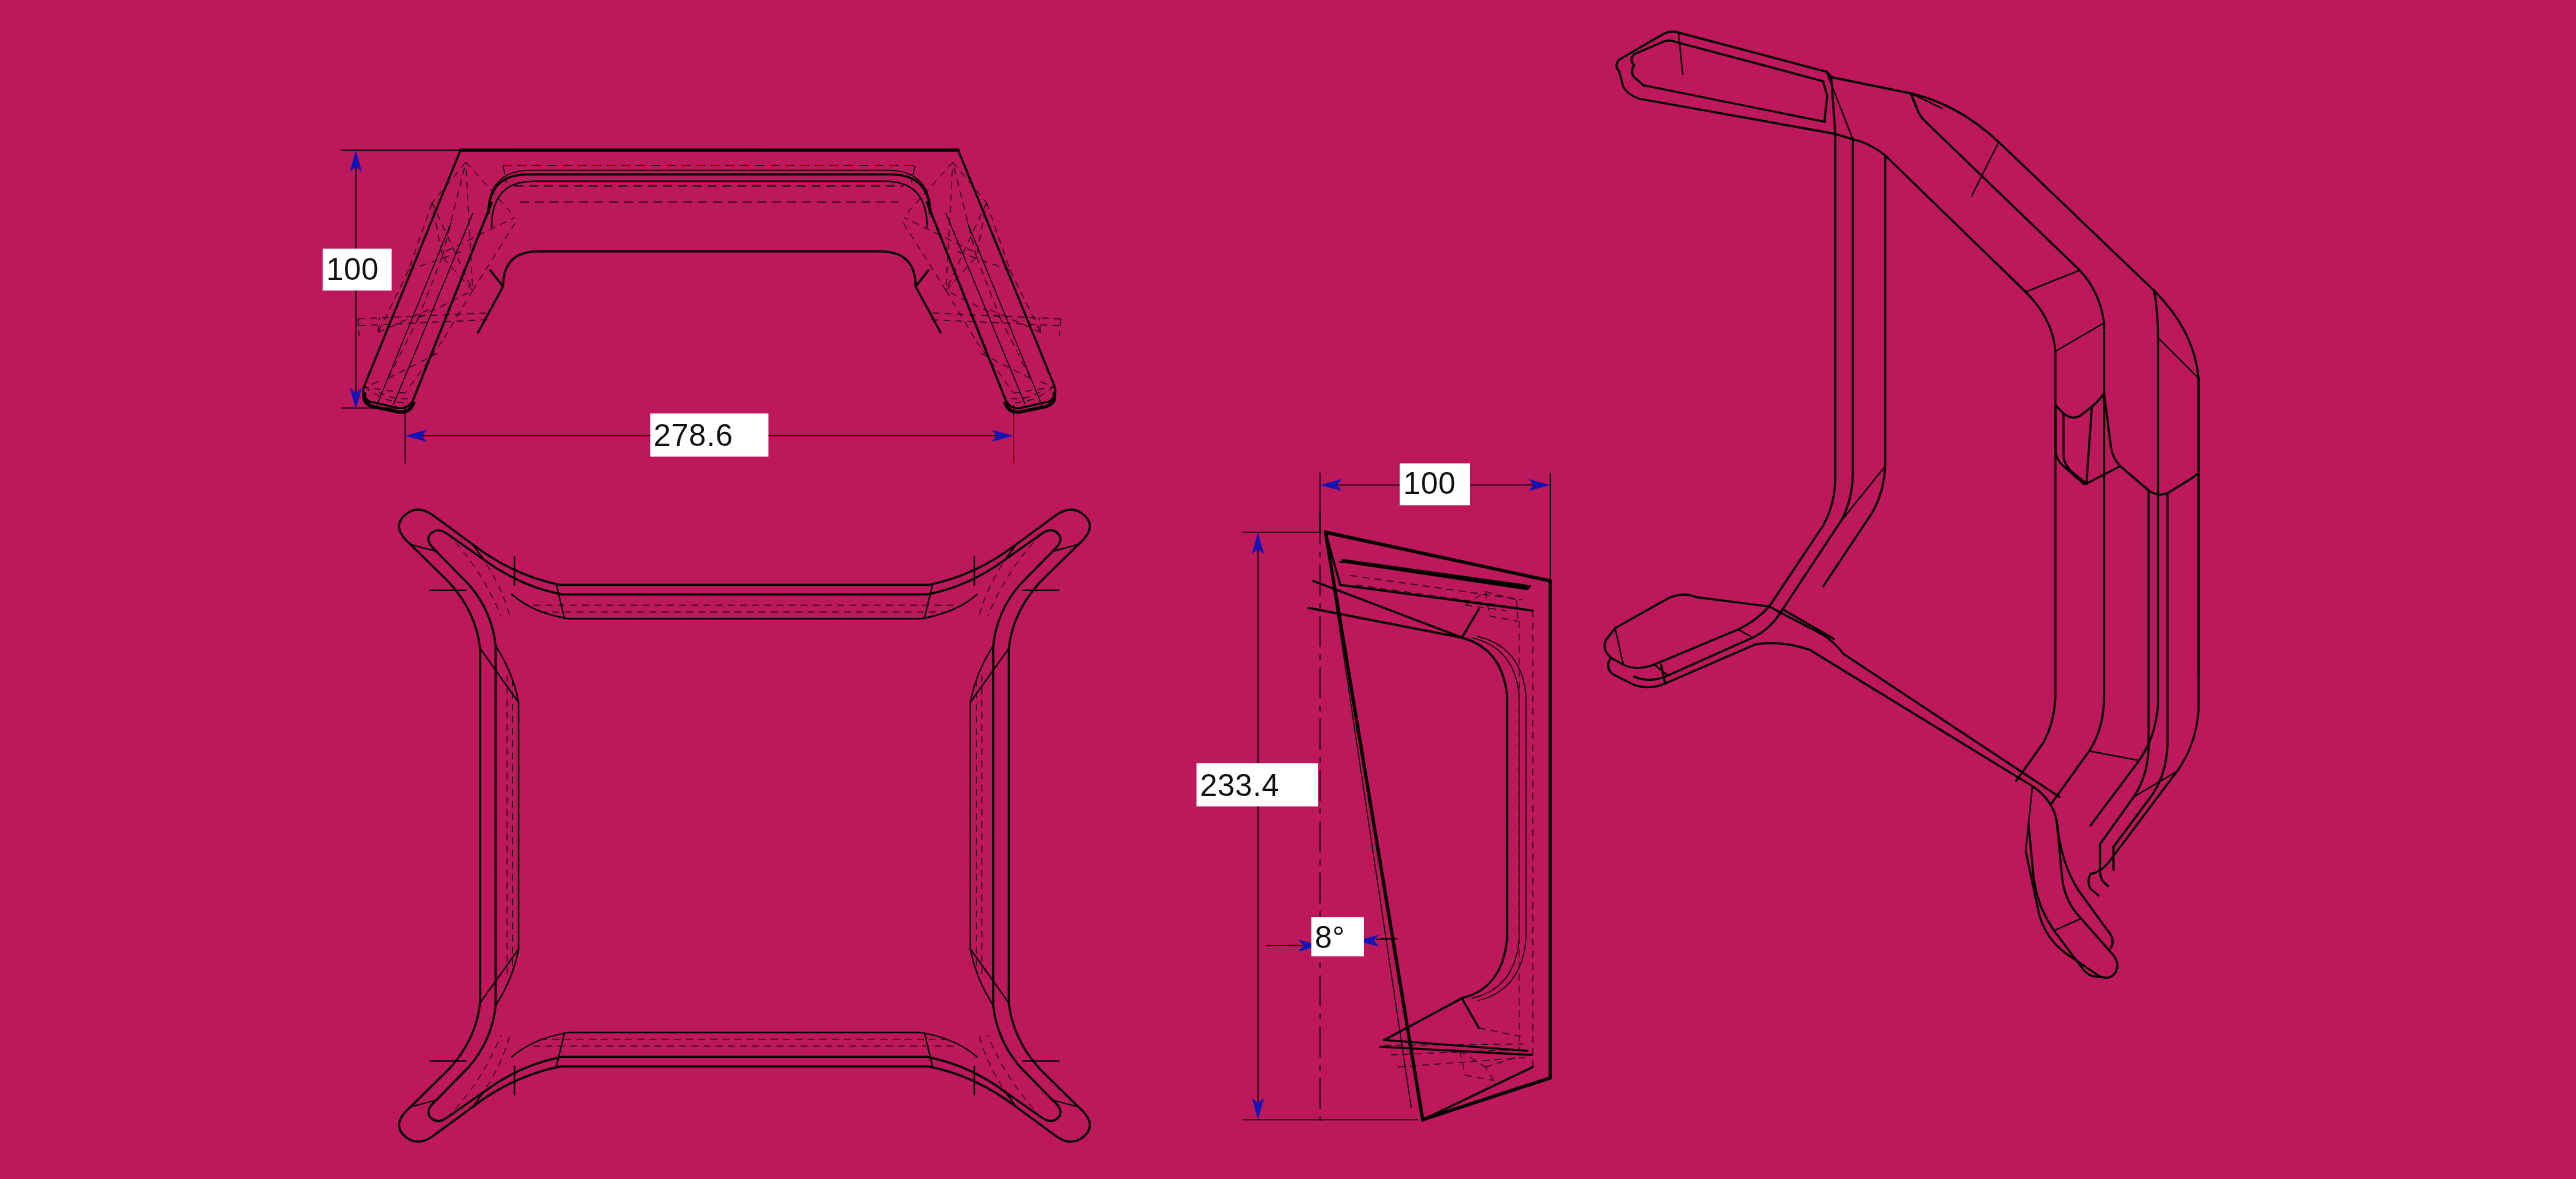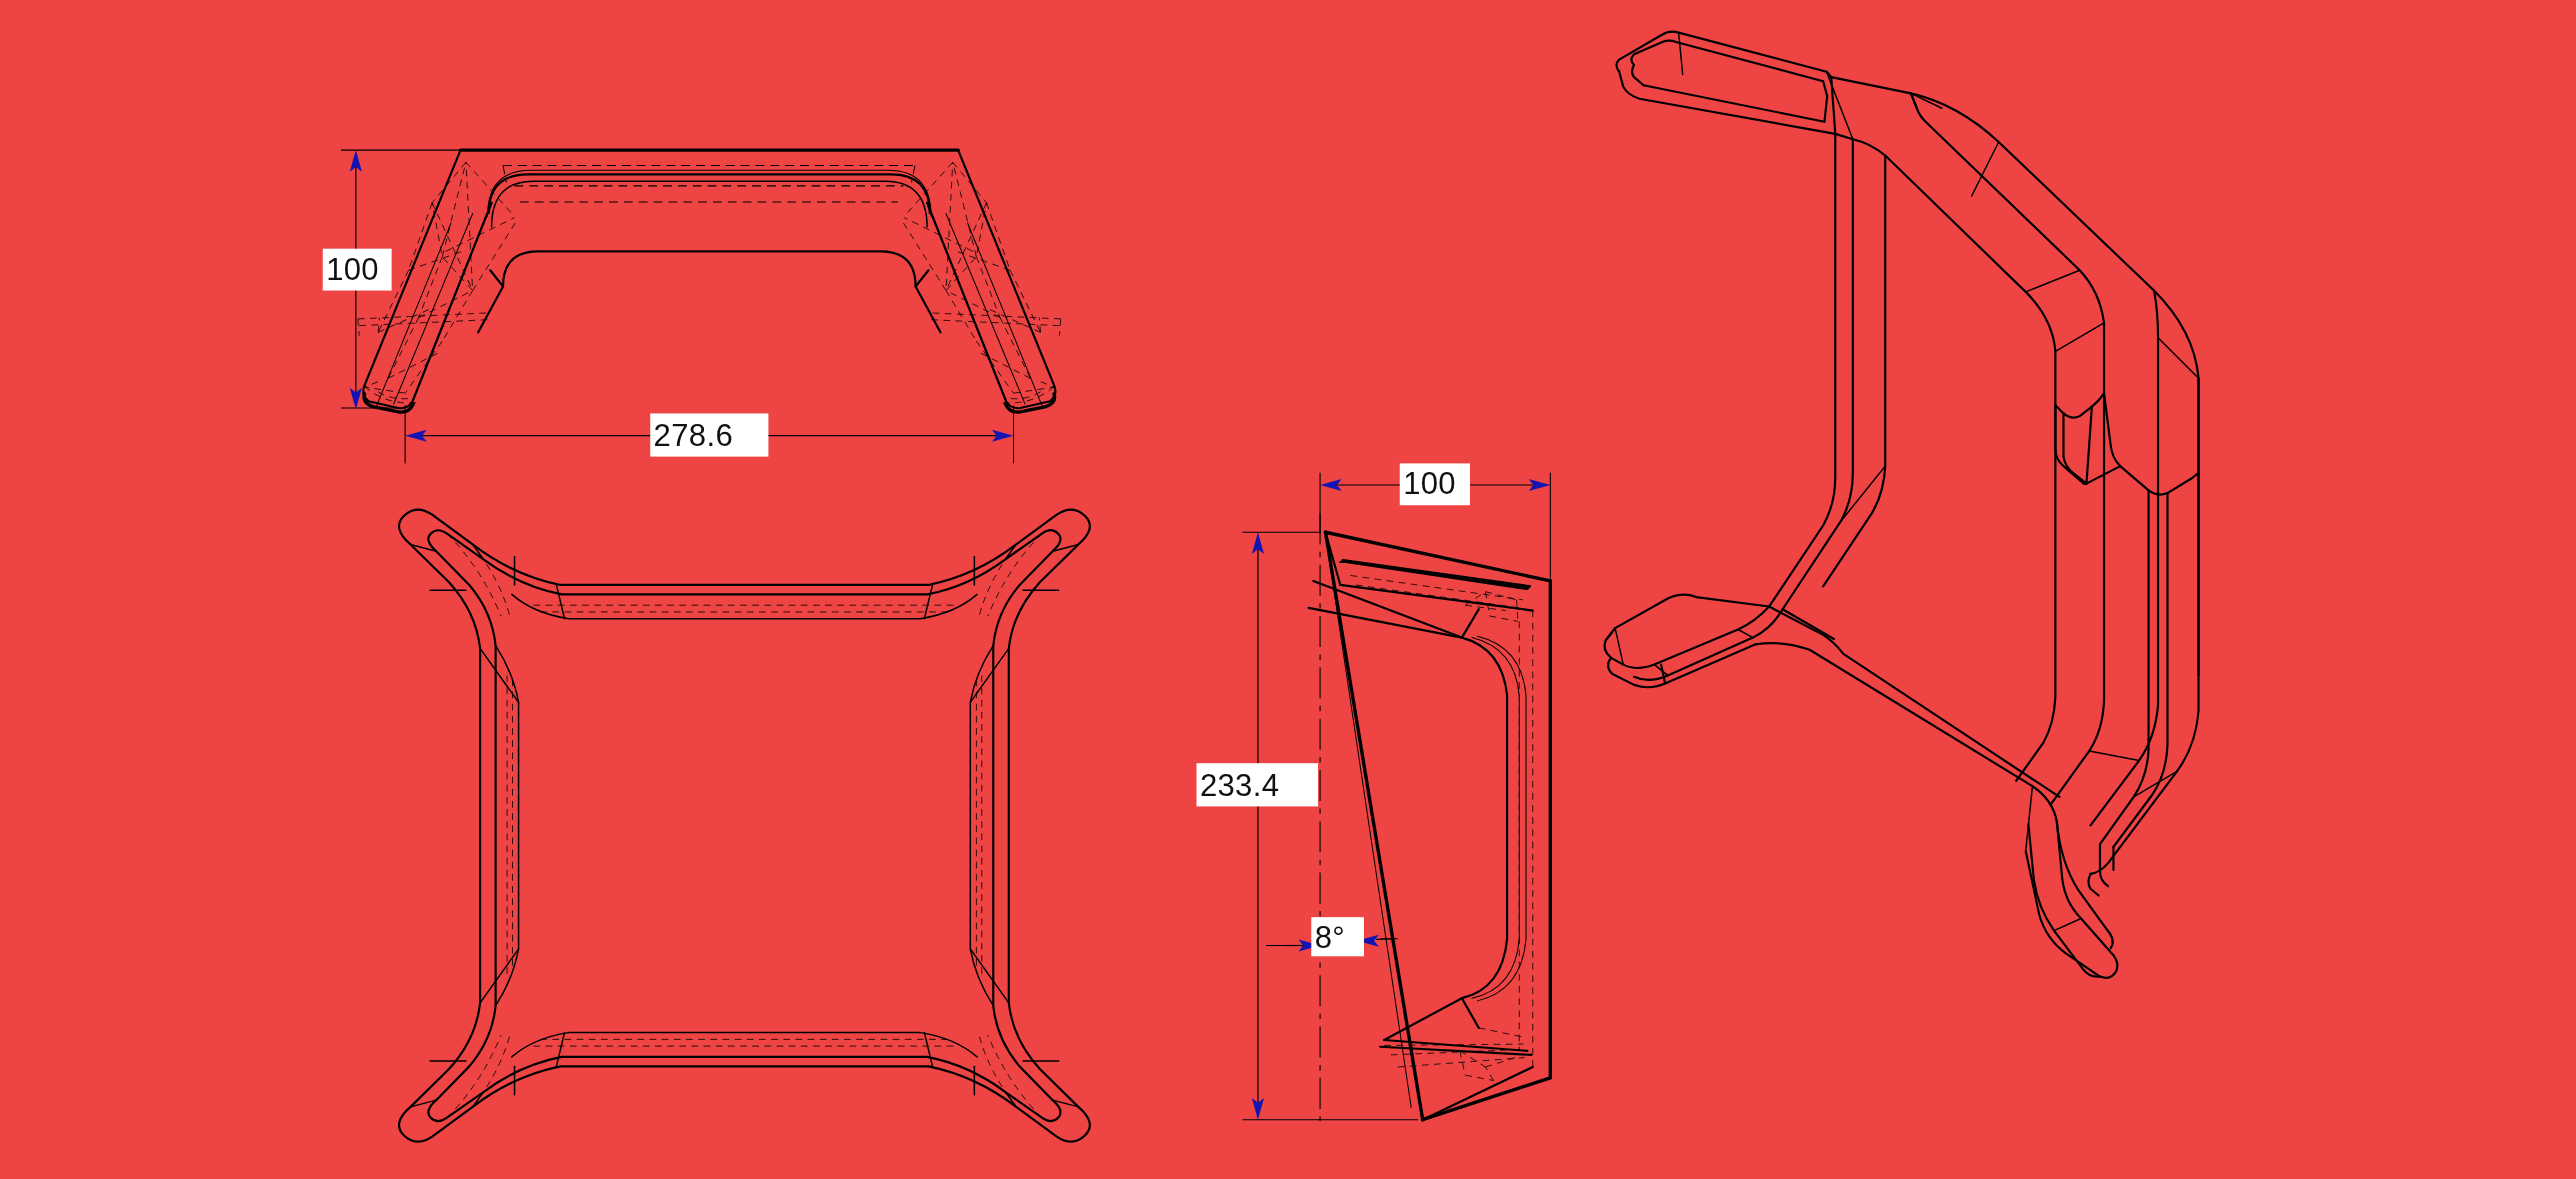--- a/index.html
+++ b/index.html
@@ -8,21 +8,21 @@
     padding: 0;
     background: #ffffff;
   }
   body {
     font-family: "Liberation Sans", sans-serif;
   }
   #sheet {
     position: relative;
     width: 2576px;
     height: 1180px;
-    background: #ef4444;
+    background: #be185d;
     overflow: hidden;
   }
   #sheet svg {
     position: absolute;
     top: 0;
     left: 0;
     width: 2576px;
     height: 1180px;
     display: block;
   }

